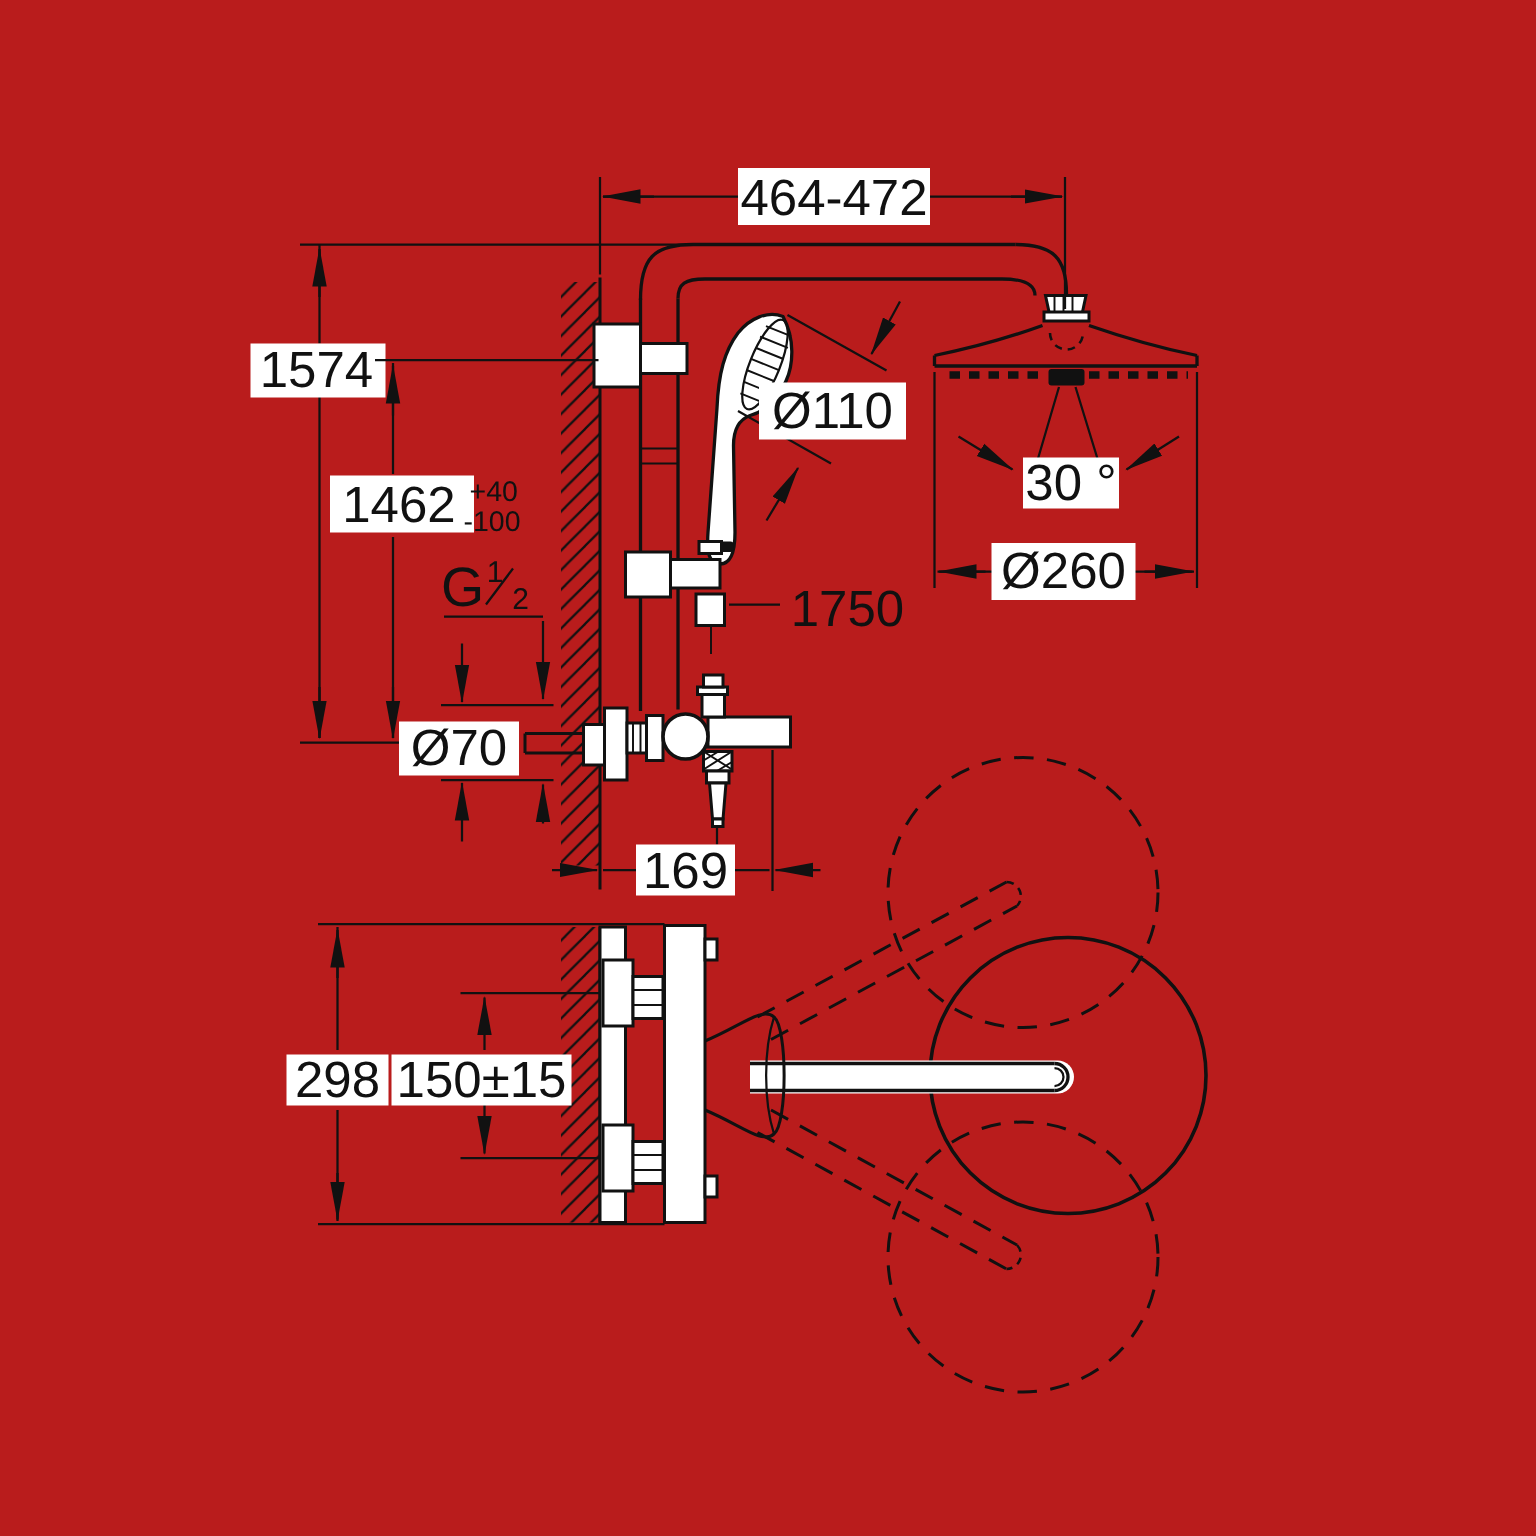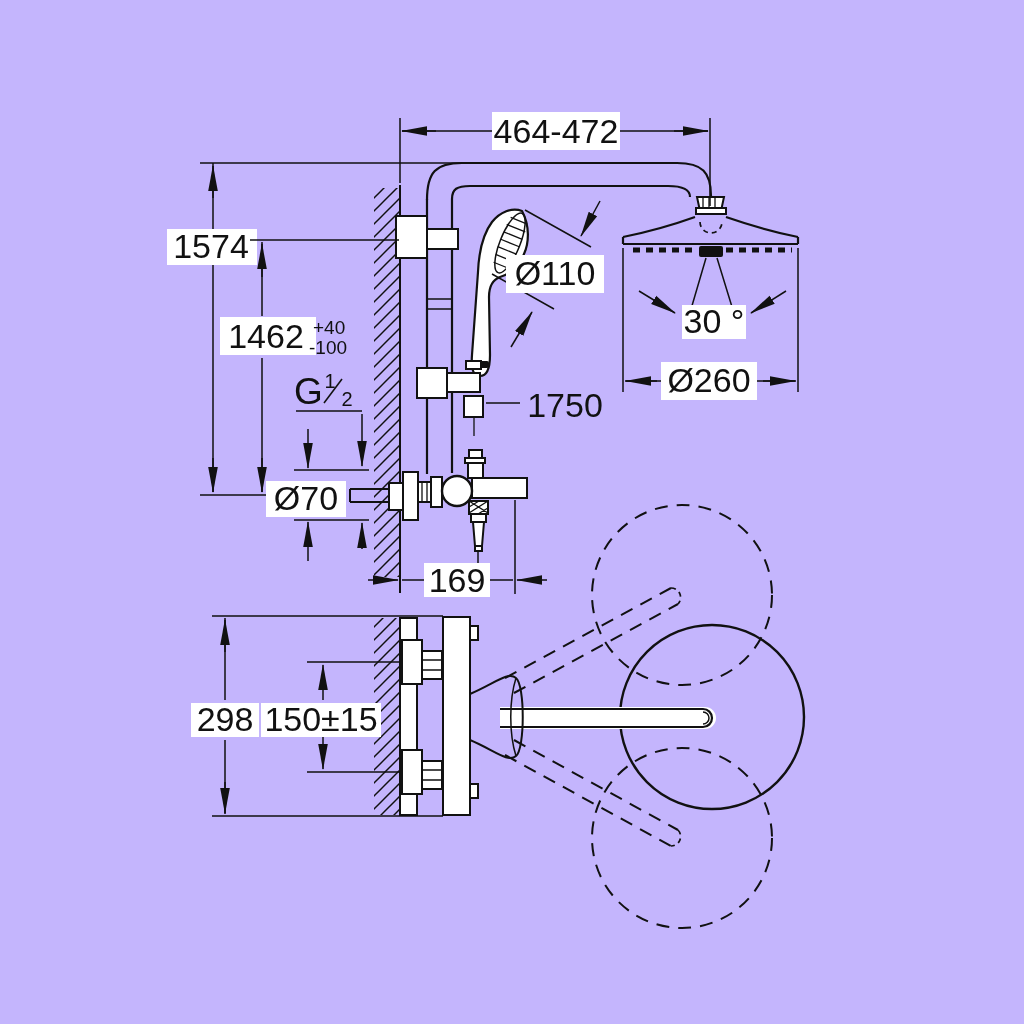--- a/index.html
+++ b/index.html
@@ -1,16 +1,16 @@
 <!DOCTYPE html>
 <html><head>
 <meta charset="utf-8">
 <style>
   html,body{margin:0;padding:0;background:#fff;}
-  .stage{width:1024px;height:1024px;background:#c4b5fd;position:relative;overflow:hidden;}
+  .stage{width:1024px;height:1024px;background:#b91c1c;position:relative;overflow:hidden;}
   svg{display:block;}
   .o  {stroke:#111;stroke-width:2.2;fill:none;}
   .o2 {stroke:#111;stroke-width:2;fill:none;}
   .wf {fill:#fff;}
   .d  {stroke:#111;stroke-width:1.5;fill:none;}
   .th {stroke:#111;stroke-width:1.3;fill:none;}
   .dash{stroke:#111;stroke-width:2;fill:none;stroke-dasharray:13 9;}
   .dash2{stroke:#111;stroke-width:1.7;fill:none;stroke-dasharray:5 4;}
   .noz{stroke:#111;stroke-width:5;fill:none;stroke-dasharray:7 6;}
   .t  {font-family:"Liberation Sans","DejaVu Sans",sans-serif;font-size:34px;fill:#111;text-anchor:middle;}

